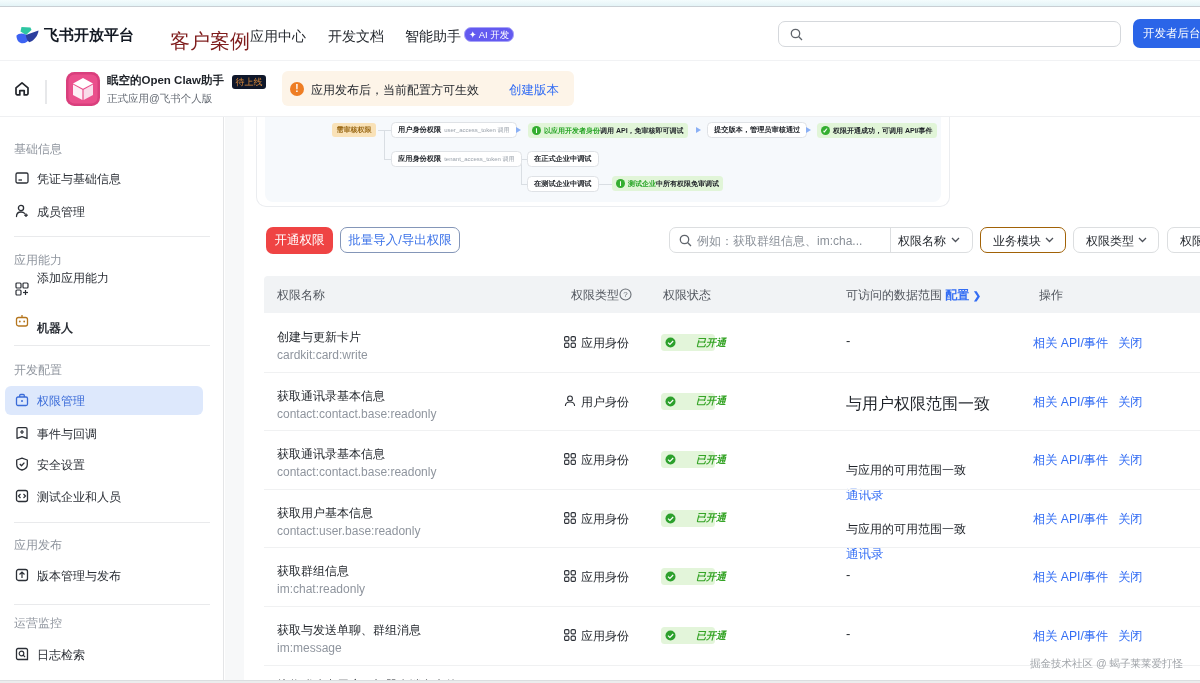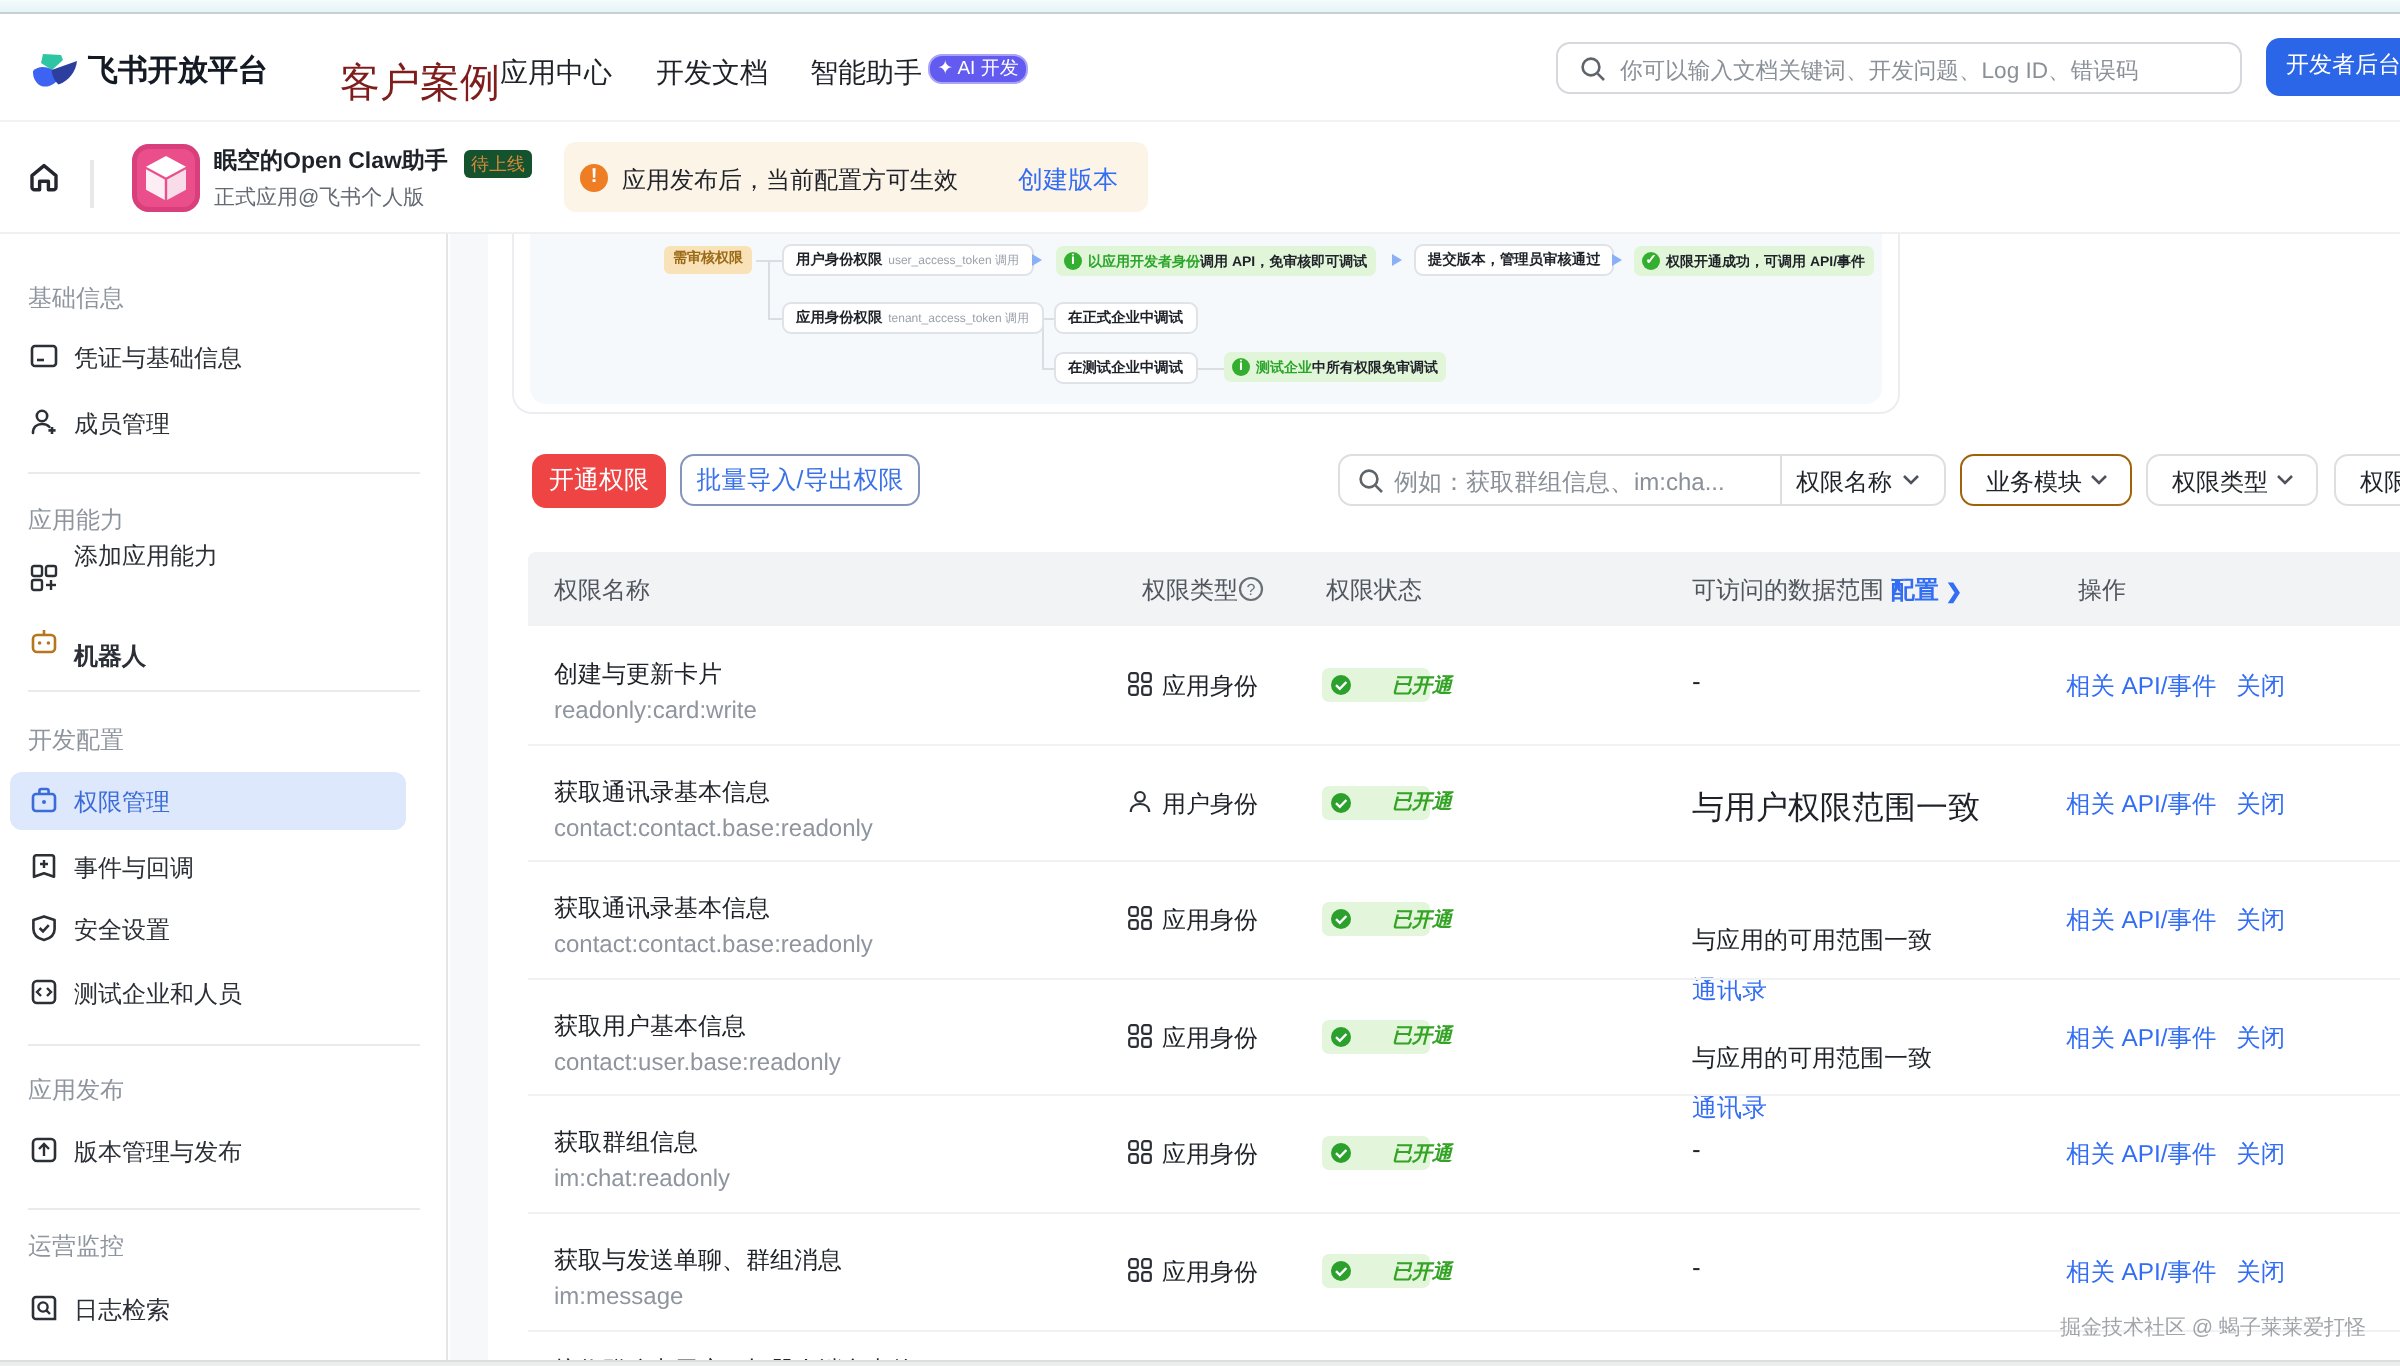--- a/index.html
+++ b/index.html
@@ -28,42 +28,41 @@
   <div class="abs" style="left:250px;top:21px;font-size:14px;color:#1f2329;">应用中心</div>
   <div class="abs" style="left:328px;top:21px;font-size:14px;color:#1f2329;">开发文档</div>
   <div class="abs" style="left:405px;top:21px;font-size:14px;color:#1f2329;">智能助手</div>
   <div class="abs" style="left:464px;top:20px;width:50px;height:15px;border-radius:7px;background:#635af0;border:1px solid #a9a4f8;color:#fff;font-size:9.5px;line-height:13px;text-align:center;">✦ AI 开发</div>
 
   <div class="abs" style="left:778px;top:14px;width:343px;height:26px;border:1px solid #d5d8dc;border-radius:7px;">
     <svg class="abs" style="left:11px;top:6px;" width="13" height="13" viewBox="0 0 13 13">
         <circle cx="5.5" cy="5.5" r="4.2" fill="none" stroke="#5f646b" stroke-width="1.3"></circle>
         <line x1="8.8" y1="8.8" x2="12" y2="12" stroke="#5f646b" stroke-width="1.3"></line>
       </svg>
-    <div class="abs" style="left:31px;top:6px;font-size:11.3px;color:#8a9098;">你可以输入文档关键词、开发问题、Log ID、错误码</div>
   </div>
 
   <div class="abs" style="left:1133px;top:12px;width:80px;height:29px;background:#2b65e8;border-radius:7px;color:#fff;font-size:11.5px;line-height:29px;padding-left:10px;">开发者后台</div>
 </div>
 
 <div class="abs" style="left:0;top:61px;width:1200px;height:56px;background:#fff;border-bottom:1px solid #eff0f2;">
 
   <svg class="abs" style="left:14px;top:20px;" width="16" height="16" viewBox="0 0 16 16">
     <path d="M2 6.8 L8 1.8 L14 6.8 L14 12.6 A1.3 1.3 0 0 1 12.7 13.9 L10.2 13.9 L10.2 9.6 L5.8 9.6 L5.8 13.9 L3.3 13.9 A1.3 1.3 0 0 1 2 12.6 Z" fill="none" stroke="#23262c" stroke-width="1.7" stroke-linejoin="round"></path>
   </svg>
   <div class="abs" style="left:45px;top:19px;width:1.5px;height:24px;background:#e7e8ea;"></div>
 
   <div class="abs" style="left:66px;top:11px;width:34px;height:34px;border-radius:8.5px;background:#ea4f8c;box-shadow:inset 0 0 0 2.5px rgba(198,44,106,.45);">
     <svg class="abs" style="left:5px;top:4px;" width="24" height="26" viewBox="0 0 24 26">
       <path d="M12 2 L22 7.4 L12 12.8 L2 7.4 Z" fill="#ffffff"></path>
       <path d="M2 8.6 L11.4 13.7 L11.4 24 L2 18.9 Z" fill="#fdeef5"></path>
       <path d="M22 8.6 L12.6 13.7 L12.6 24 L22 18.9 Z" fill="#f9dcea"></path>
     </svg>
   </div>
   <div class="abs" style="left:107px;top:12px;font-size:11.5px;font-weight:bold;color:#1f2329;">眠空的Open Claw助手</div>
-  <div class="abs" style="left:232px;top:14px;height:14px;padding:0 3.5px;background:#14532d;border-radius:3px;color:#d8883a;font-size:9px;line-height:14px;">待上线</div>
+  <div class="abs" style="left:232px;top:14px;height:14px;padding:0 3.5px;background:#0f172a;border-radius:3px;color:#d8883a;font-size:9px;line-height:14px;">待上线</div>
   <div class="abs" style="left:107px;top:31px;font-size:10.5px;color:#646a73;">正式应用@飞书个人版</div>
 
   <div class="abs" style="left:282px;top:10px;width:292px;height:35px;background:#fdf4e8;border-radius:6px;">
     <div class="abs" style="left:8px;top:10.5px;width:14px;height:14px;border-radius:50%;background:#ee7d24;color:#fff;font-size:10px;font-weight:bold;text-align:center;line-height:14px;">!</div>
     <div class="abs" style="left:29px;top:11px;font-size:12px;color:#1f2329;">应用发布后，当前配置方可生效</div>
     <div class="abs" style="left:227px;top:11px;font-size:12.5px;color:#336df4;">创建版本</div>
   </div>
 </div>
 
 <div class="abs" id="sidebar" style="left:0;top:117px;width:224px;height:566px;background:#fff;border-right:1px solid #e4e5e7;">
@@ -227,21 +226,21 @@
     <svg class="abs" style="left:355px;top:12px;" width="13" height="13" viewBox="0 0 13 13">
         <circle cx="6.5" cy="6.5" r="5.5" fill="none" stroke="#6b7077" stroke-width="1.1"></circle>
         <text x="6.5" y="9.4" font-size="8" text-anchor="middle" fill="#6b7077">?</text>
       </svg>
     <div class="hcell" style="left:399px;top:11px;">权限状态</div>
     <div class="hcell" style="left:582px;top:11px;">可访问的数据范围 <span style="color:#336df4;font-weight:bold;">配置 <span style="font-size:10px;">❯</span></span></div>
     <div class="hcell" style="left:775px;top:11px;">操作</div>
   </div>
 
   <div class="row-title abs" style="left:33px;top:212px;">创建与更新卡片</div>
-  <div class="row-code abs" style="left:33px;top:231px;">readonly:card:write</div>
+  <div class="row-code abs" style="left:33px;top:231px;">cardkit:card:write</div>
   <svg class="ticon" style="top:219px;" width="12" height="12" viewBox="0 0 12 12">
       <g fill="none" stroke="#2b2f36" stroke-width="1.1">
         <rect x="0.6" y="0.6" width="4.3" height="4.3" rx="1.2"></rect>
         <rect x="7.1" y="0.6" width="4.3" height="4.3" rx="1.2"></rect>
         <rect x="0.6" y="7.1" width="4.3" height="4.3" rx="1.2"></rect>
         <rect x="7.1" y="7.1" width="4.3" height="4.3" rx="1.2"></rect>
       </g>
     </svg>
   <div class="ttype" style="top:218px;">应用身份</div>
   <div class="tpill" style="top:217px;">

